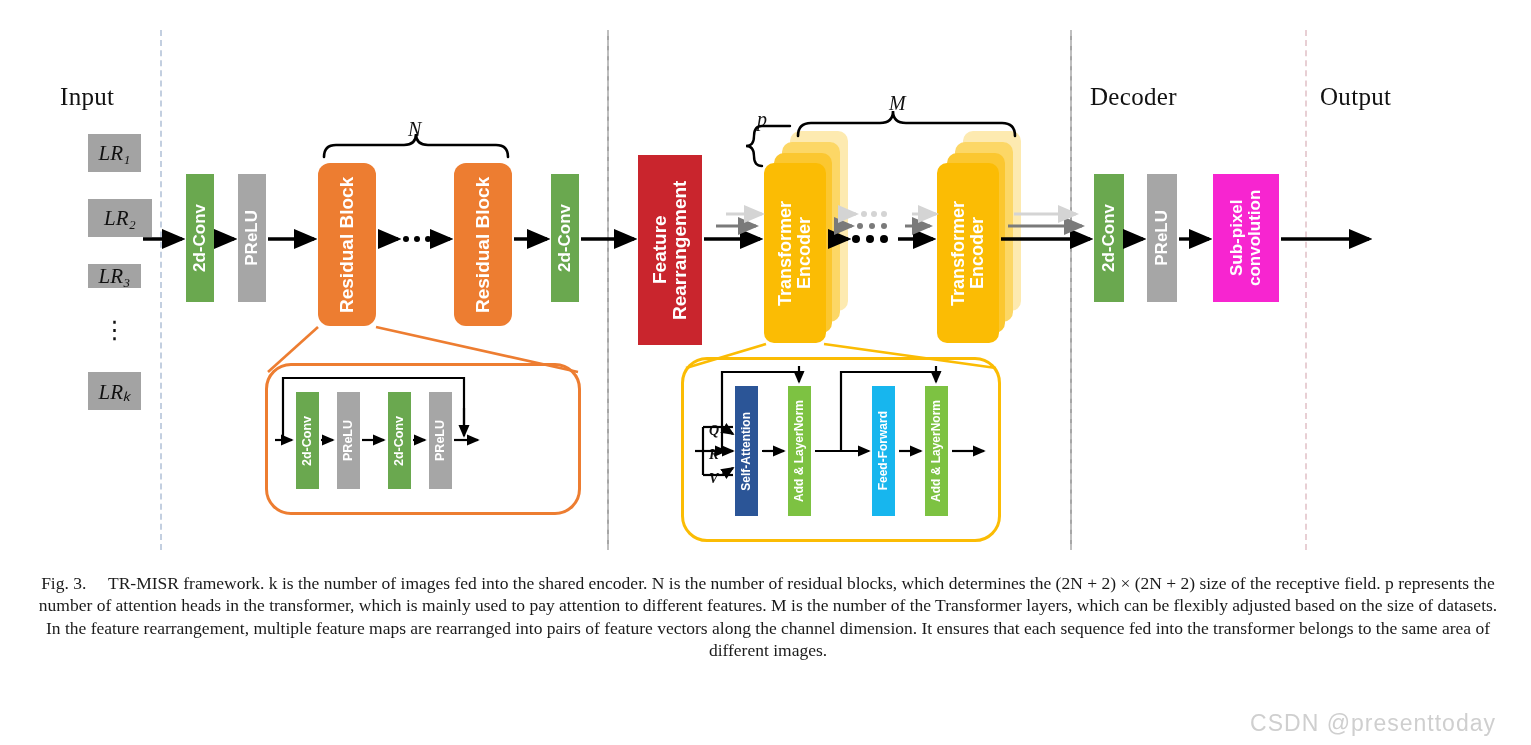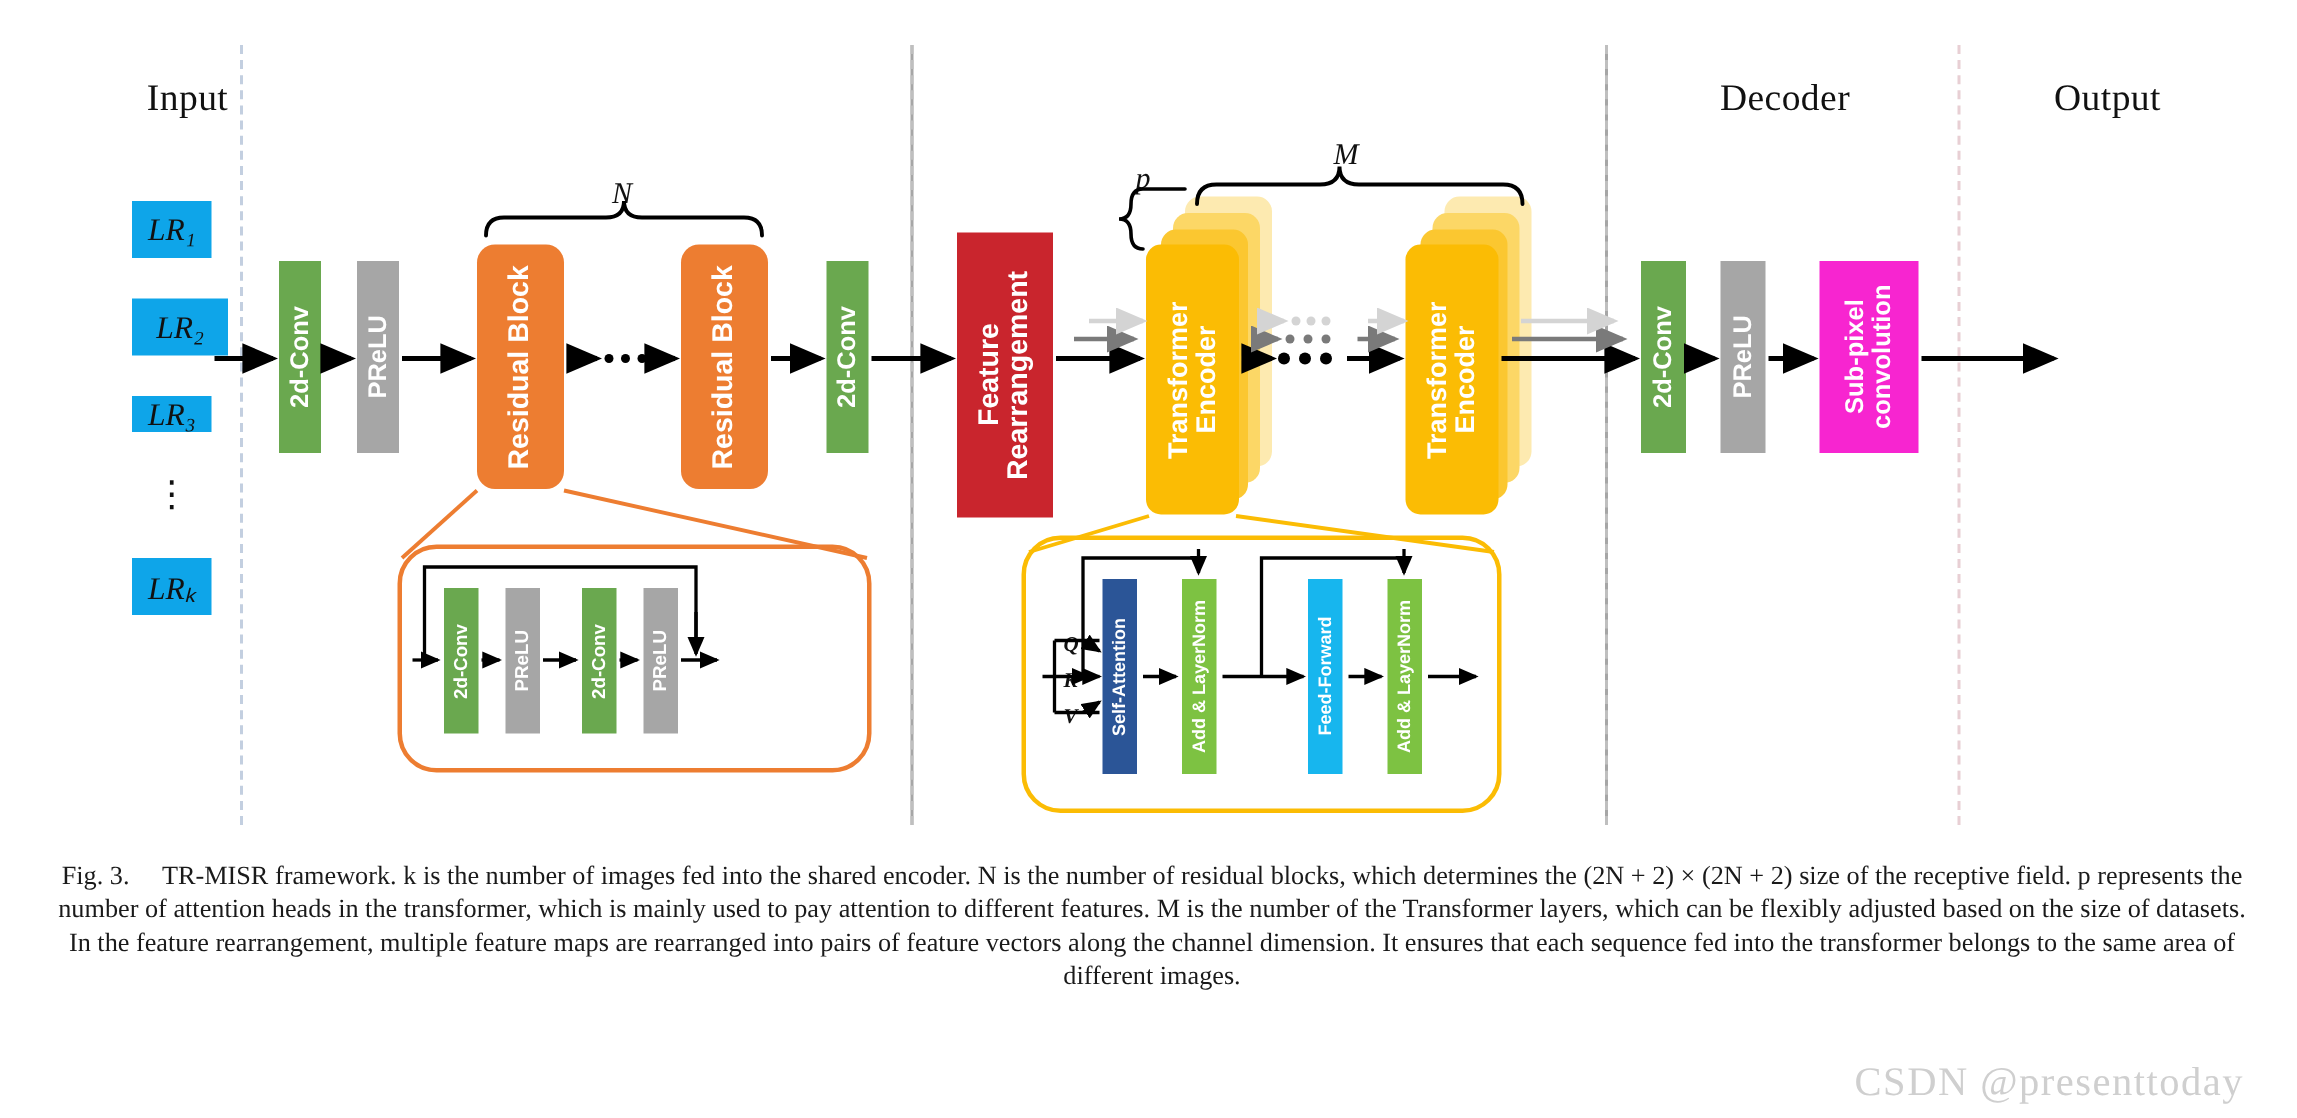--- a/index.html
+++ b/index.html
@@ -16,23 +16,23 @@
     position:absolute; left:0; top:0; width:1531px; height:560px;
   }
   .vdiv {
     position:absolute; top:30px; height:520px; width:0;
     border-left:2px dashed #c3cfe0;
   }
   .vdiv.pink { border-left-color:#e8cfd4; }
   .vdiv.gray { border-left-color:#bfbfbf; }
 
   .sec-title {
-    position:absolute; text-align:center;
+    position:absolute; 
     font-size:25px; font-family:"Liberation Serif", serif;
-    color:#111; letter-spacing:.3px; white-space:nowrap;
+    color:#111; letter-spacing:.3px; white-space:nowrap;margin-top:31px;
   }
 
   
   .vblock {
     position:absolute;
     display:flex; align-items:center; justify-content:center;
     color:#fff;
     font-family:"Liberation Sans", sans-serif;
     font-weight:600;
     overflow:hidden;
@@ -53,21 +53,21 @@
   .magenta{ background:#f725d0; }
   .navy  { background:#2b5597; }
   .lgreen{ background:#7dc242; }
   .cyan  { background:#17b6ee; }
 
   
   .ghost { position:absolute; border-radius:10px; }
 
   
   .lr {
-    position:absolute; background:#0ea5e9; color:#111;
+    position:absolute; background:#a3a3a3; color:#111;
     display:flex; align-items:center; justify-content:center;
     font-family:"Liberation Serif", serif; font-style:italic;
     font-size:21px;
   }
   .dots-v {
     position:absolute; color:#111; font-size:24px; line-height:8px;
     text-align:center; font-family:"Liberation Sans", sans-serif;
   }
   .sr {
     position:absolute; background:#f2dedf; color:#111;
@@ -91,22 +91,22 @@
 
   svg.overlay { position:absolute; left:0; top:0; width:1531px; height:560px; pointer-events:none; }
 
   #caption {
     position:absolute; left:38px; top:572px; width:1460px;
     font-family:"Liberation Serif", serif; font-size:17.5px;
     line-height:1.28; color:#1a1a1a; text-align:center;
   }
   #watermark {
     position:absolute; right:35px; bottom:8px;
-    font-family:Liberation Serif, serif;
-    font-size:27px; color:#cfcfcf; letter-spacing:1px;
+    font-family:Liberation Sans, sans-serif;
+    font-size:23px; color:#cfcfcf; letter-spacing:1px;
   }
 </style>
 </head>
 <body>
 
 <div id="figure">
 
   <div class="vdiv" style="left:160px;"></div>
   <div class="vdiv gray" style="left:607px;"></div>
   <div class="vdiv gray" style="left:1070px;"></div>

